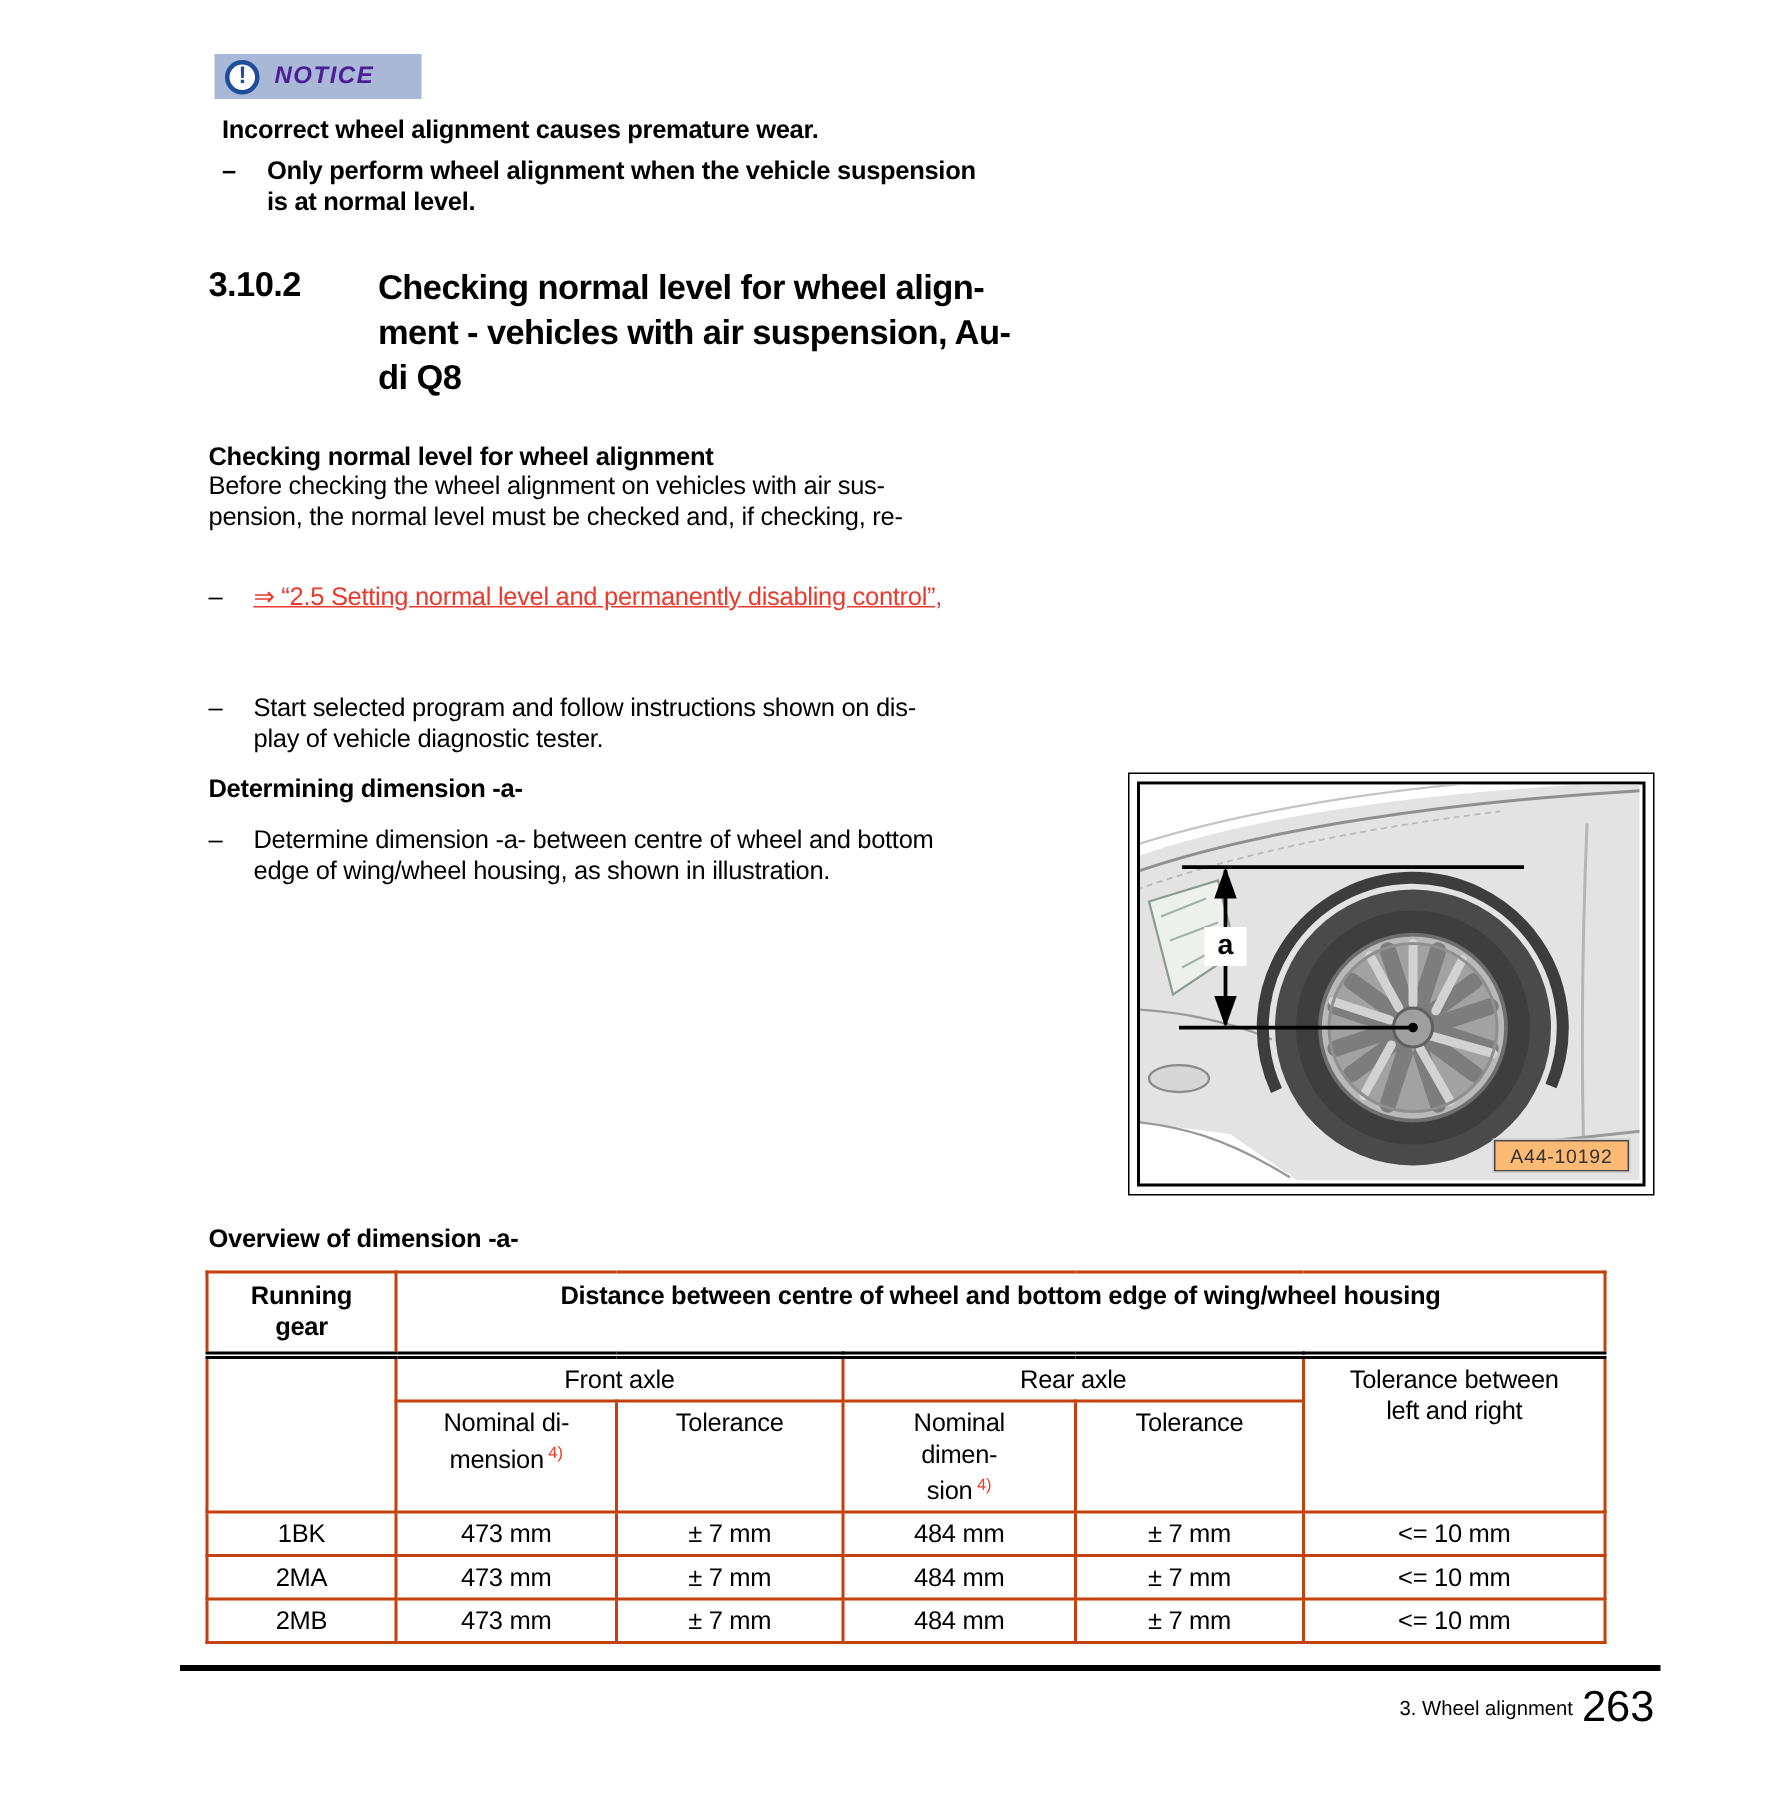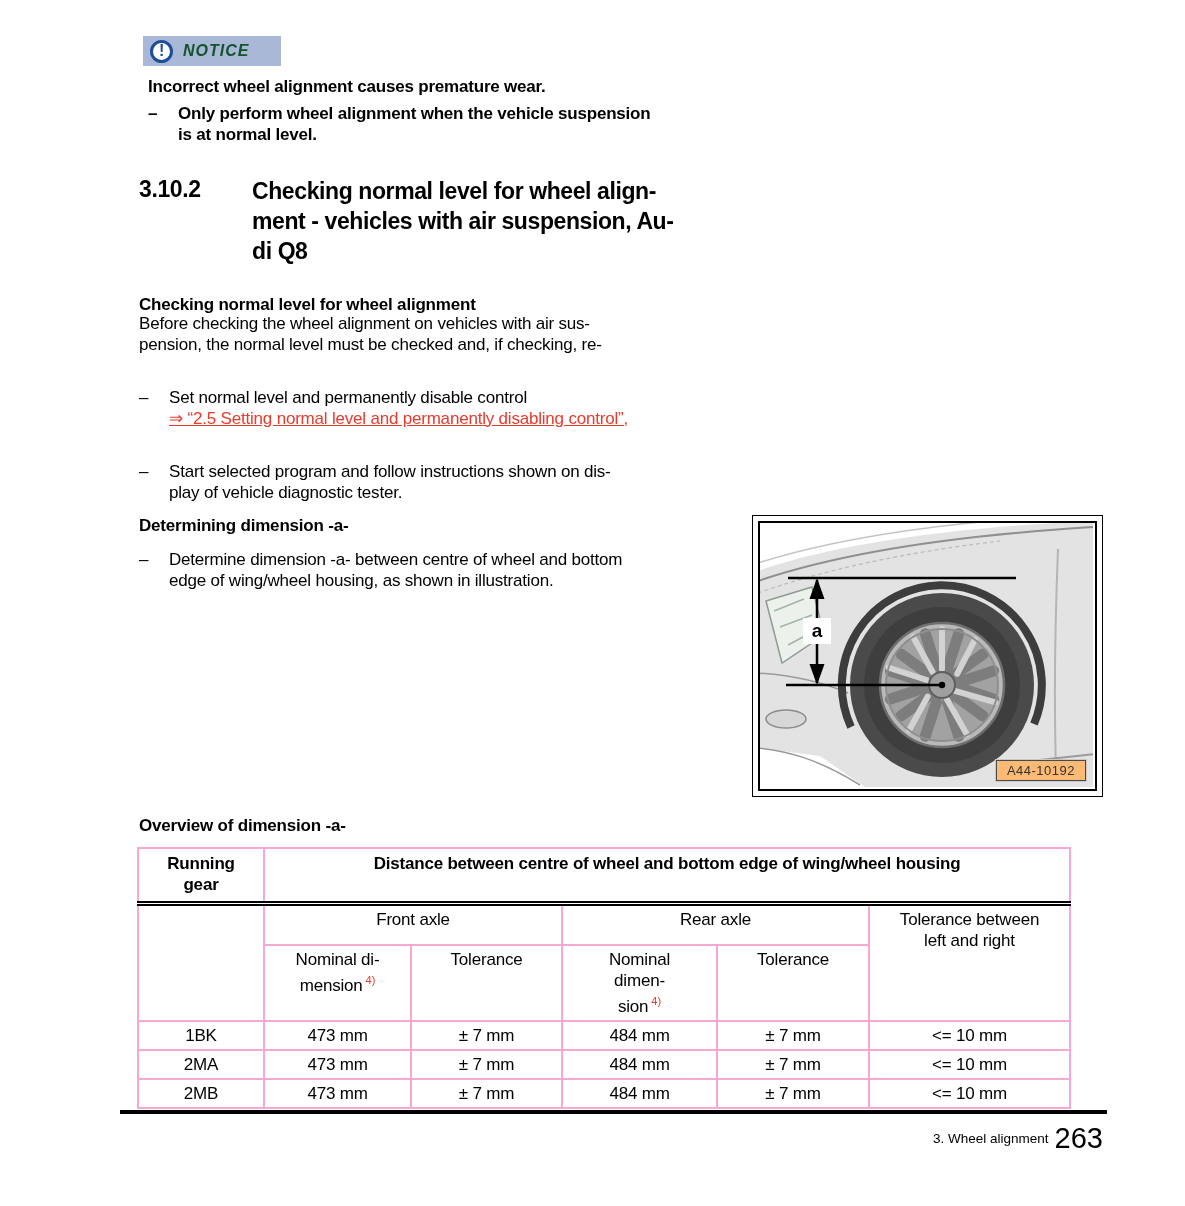--- a/index.html
+++ b/index.html
@@ -15,21 +15,21 @@
   .notice-badge {
     left:143px; top:36px; width:138px; height:30px; background:#a9b8d7;
     display:flex; align-items:center; gap:10px; padding-left:7px;
   }
   .notice-icon {
     width:23px; height:23px; border-radius:50%;
     border:3px solid #1d4d9b; background:#fff; color:#1d4d9b;
     display:flex; align-items:center; justify-content:center;
     font-weight:900; font-size:16px; line-height:1;
   }
-  .notice-label { color:#14532d; font-style:italic; font-weight:bold; font-size:16px; letter-spacing:1px; }
+  .notice-label { color:#4c1d95; font-style:italic; font-weight:bold; font-size:16px; letter-spacing:1px; }
 
   .notice-title { left:148px; top:77px; font-weight:bold; }
 
   .bullet { display:flex; }
   .bullet .dash { width:30px; flex:0 0 30px; }
   .line { display:block; line-height:20.5px; }
 
   .notice-bullet { left:148px; top:104px; font-weight:bold; }
 
   
@@ -59,23 +59,23 @@
     font-weight:bold; font-size:19px; letter-spacing:0;
   }
   .fig-code {
     position:absolute; right:9px; bottom:8px; background:#fdba74;
     border:1px solid #4a4a4a; outline:1px solid #c9c9c9; padding:2px 10px;
     font-size:13px; color:#333; letter-spacing:0.5px;
   }
 
   
   table.dim { left:137px; top:847px; position:absolute; border-collapse:collapse; width:932px; table-layout:fixed; }
-  table.dim td { border:2px solid #f9a8d4; padding:3px 20px; text-align:center; line-height:21px; }
+  table.dim td { border:2px solid #c2410c; padding:3px 20px; text-align:center; line-height:21px; }
   tr.rowA td { font-weight:bold; vertical-align:top; height:55px; border-bottom:5px double #000; padding-top:4px; }
-  tr.rowB td { height:42px; vertical-align:top; padding-top:3px; }
+  tr.rowB td { height:30px; vertical-align:top; padding-top:3px; }
   tr.rowC td { height:66px; vertical-align:top; padding-top:3px; }
   tr.data td { height:28px; vertical-align:middle; }
   td .cl { display:block; }
   sup.fn { color:#e83a2d; font-size:11px; margin-left:3px; letter-spacing:0; }
 
   
   .footer-rule { left:120px; top:1110px; width:987px; height:3.5px; background:#000; }
   .footer { top:1122px; right:82px; display:flex; align-items:center; gap:6px; }
   .footer-section { font-size:13.5px; letter-spacing:0; }
   .footer-page { font-size:29px; letter-spacing:0; }
@@ -112,21 +112,20 @@
   <div class="abs subhead sub1">Checking normal level for wheel alignment</div>
 
   <div class="abs intro">
     <span class="line">Before checking the wheel alignment on vehicles with air sus-</span>
     <span class="line">pension, the normal level must be checked and, if checking, re-</span>
   </div>
 
   <div class="abs bullet1 bullet">
     <span class="dash">–</span>
     <span>
-      <span class="line">Set normal level and permanently disable control</span>
       <span class="line"><a class="redlink">⇒ “2.5 Setting normal level and permanently disabling control”,</a></span>
     </span>
   </div>
 
   <div class="abs bullet2 bullet">
     <span class="dash">–</span>
     <span>
       <span class="line">Start selected program and follow instructions shown on dis-</span>
       <span class="line">play of vehicle diagnostic tester.</span>
     </span>

